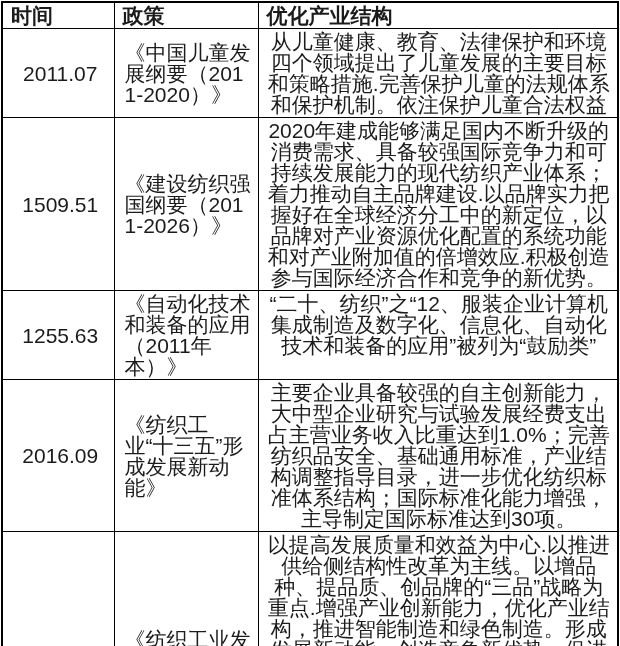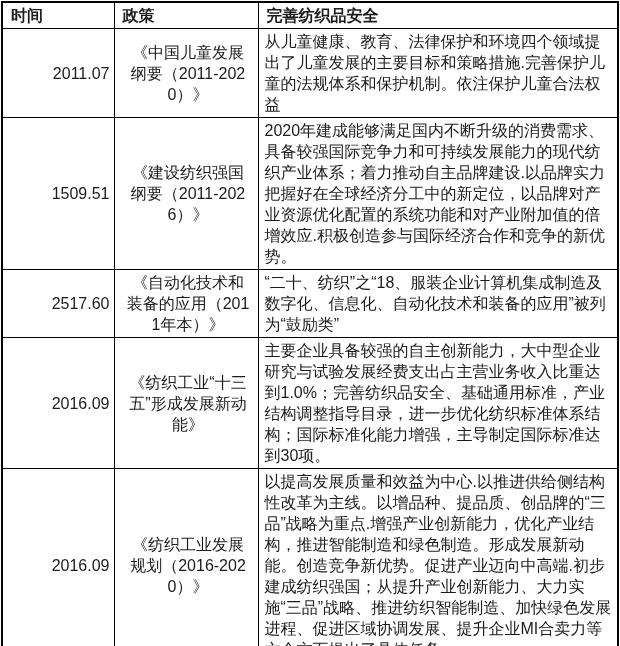--- a/index.html
+++ b/index.html
@@ -21,85 +21,85 @@
     table-layout: fixed;
     width: 616px;
     border: 2px solid #000000;
     color: #1b1b1b;
   }
   table.policy-table col.col-time   { width: 112px; }
   table.policy-table col.col-policy { width: 144px; }
   table.policy-table col.col-main   { width: 360px; }
   th, td {
     border: 1px solid #000000;
-    font-size: 16px;
+    font-size: 21px;
     line-height: 21px;
     box-sizing: border-box;
   }
   th {
     font-weight: bold;
     text-align: left;
     padding: 2px 6px 2px 8px;
     height: 24px;
     vertical-align: middle;
     white-space: nowrap;
     overflow: hidden;
   }
   td.time-cell {
     vertical-align: middle;
-    text-align: right;
+    text-align: center;
     padding: 2px 4px 2px 8px;
   }
   td.policy-cell {
     vertical-align: middle;
-    text-align: center;
+    text-align: left;
     padding: 2px 6px 2px 10px;
     word-break: break-all;
   }
   td.content-cell {
     vertical-align: top;
-    text-align: left;
+    text-align: center;
     padding: 2px 4px 2px 6px;
     word-break: break-all;
   }
 </style>
 </head>
 <body>
 
 <div class="page">
   <table class="policy-table">
     <colgroup>
       <col class="col-time">
       <col class="col-policy">
       <col class="col-main">
     </colgroup>
     <thead>
       <tr>
         <th>时间</th>
         <th>政策</th>
-        <th>完善纺织品安全</th>
+        <th>优化产业结构</th>
       </tr>
     </thead>
     <tbody>
   <tr>
     <td class="time-cell">2011.07</td>
     <td class="policy-cell">《中国儿童发展纲要（2011-2020）》</td>
     <td class="content-cell">从儿童健康、教育、法律保护和环境四个领域提出了儿童发展的主要目标和策略措施.完善保护儿童的法规体系和保护机制。依注保护儿童合法权益</td>
   </tr>
 
   <tr>
     <td class="time-cell">1509.51</td>
     <td class="policy-cell">《建设纺织强国纲要（2011-2026）》</td>
     <td class="content-cell">2020年建成能够满足国内不断升级的消费需求、具备较强国际竞争力和可持续发展能力的现代纺织产业体系；着力推动自主品牌建设.以品牌实力把握好在全球经济分工中的新定位，以品牌对产业资源优化配置的系统功能和对产业附加值的倍增效应.积极创造参与国际经济合作和竞争的新优势。</td>
   </tr>
 
   <tr>
-    <td class="time-cell">2517.60</td>
+    <td class="time-cell">1255.63</td>
     <td class="policy-cell">《自动化技术和装备的应用（2011年本）》</td>
-    <td class="content-cell">“二十、纺织”之“18、服装企业计算机集成制造及数字化、信息化、自动化技术和装备的应用”被列为“鼓励类”</td>
+    <td class="content-cell">“二十、纺织”之“12、服装企业计算机集成制造及数字化、信息化、自动化技术和装备的应用”被列为“鼓励类”</td>
   </tr>
 
   <tr>
     <td class="time-cell">2016.09</td>
     <td class="policy-cell">《纺织工业“十三五”形成发展新动能》</td>
     <td class="content-cell">主要企业具备较强的自主创新能力，大中型企业研究与试验发展经费支出占主营业务收入比重达到1.0%；完善纺织品安全、基础通用标准，产业结构调整指导目录，进一步优化纺织标准体系结构；国际标准化能力增强，主导制定国际标准达到30项。</td>
   </tr>
 
   <tr>
     <td class="time-cell">2016.09</td>

